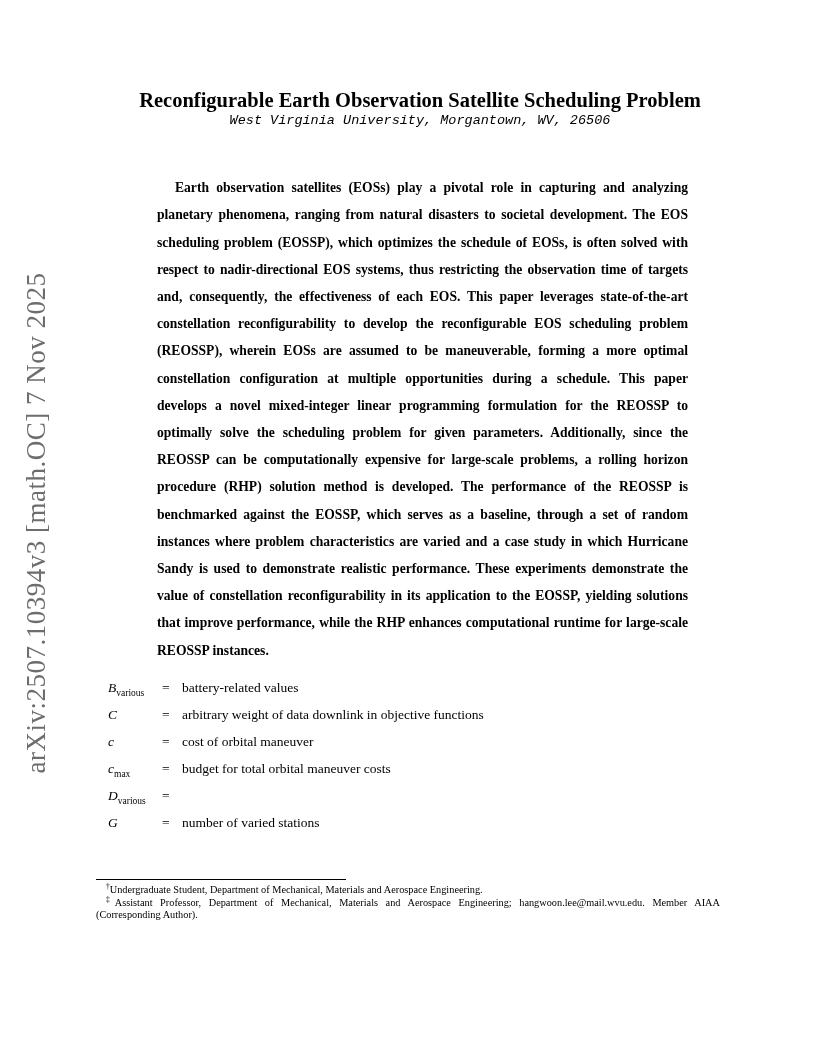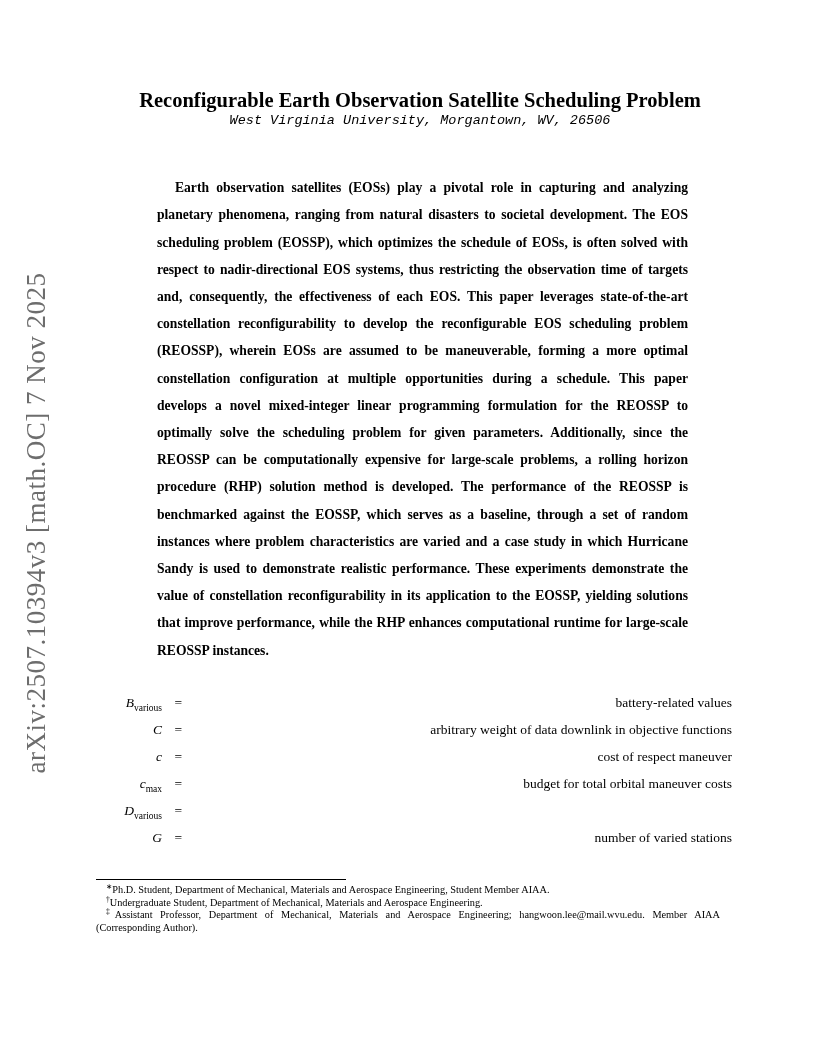--- a/index.html
+++ b/index.html
@@ -64,22 +64,21 @@
     text-align: justify;
     text-indent: 18px;
   }
   .nomenclature-heading {
     margin: 17px 0 0 0;
     font-size: 17px;
     font-weight: bold;
     text-align: center;
   }
   .nomenclature-list {
-    margin-top: 31px;
-    text-align: right;
+    margin-top: 16px;
   }
   .nom-row {
     display: flex;
     align-items: baseline;
     height: 27px;
     font-size: 13.5px;
   }
   .nom-sym {
     width: 54px;
     flex: 0 0 54px;
@@ -154,21 +153,21 @@
 
       <div class="nom-row">
         <span class="nom-sym"><i>C</i><sub></sub></span>
         <span class="nom-eq">=</span>
         <span class="nom-desc">arbitrary weight of data downlink in objective functions</span>
       </div>
 
       <div class="nom-row">
         <span class="nom-sym"><i>c</i><sub></sub></span>
         <span class="nom-eq">=</span>
-        <span class="nom-desc">cost of respect maneuver</span>
+        <span class="nom-desc">cost of orbital maneuver</span>
       </div>
 
       <div class="nom-row">
         <span class="nom-sym"><i>c</i><sub>max</sub></span>
         <span class="nom-eq">=</span>
         <span class="nom-desc">budget for total orbital maneuver costs</span>
       </div>
 
       <div class="nom-row">
         <span class="nom-sym"><i>D</i><sub>various</sub></span>
@@ -179,18 +178,17 @@
         <span class="nom-sym"><i>G</i><sub></sub></span>
         <span class="nom-eq">=</span>
         <span class="nom-desc">number of varied stations</span>
       </div>
 
     </div>
   </div>
 
   <div class="footnote-section">
     <hr class="footnote-rule">
-    <p class="fn-item"><sup>∗</sup><span>Ph.D. Student, Department of Mechanical, Materials and Aerospace Engineering, Student Member AIAA.</span></p>
     <p class="fn-item"><sup>†</sup><span>Undergraduate Student, Department of Mechanical, Materials and Aerospace Engineering.</span></p>
     <p class="fn-item"><sup>‡</sup><span>Assistant Professor, Department of Mechanical, Materials and Aerospace Engineering; hangwoon.lee@mail.wvu.edu. Member AIAA (Corresponding Author).</span></p>
   </div>
 
 </div>
 
 </body></html>

